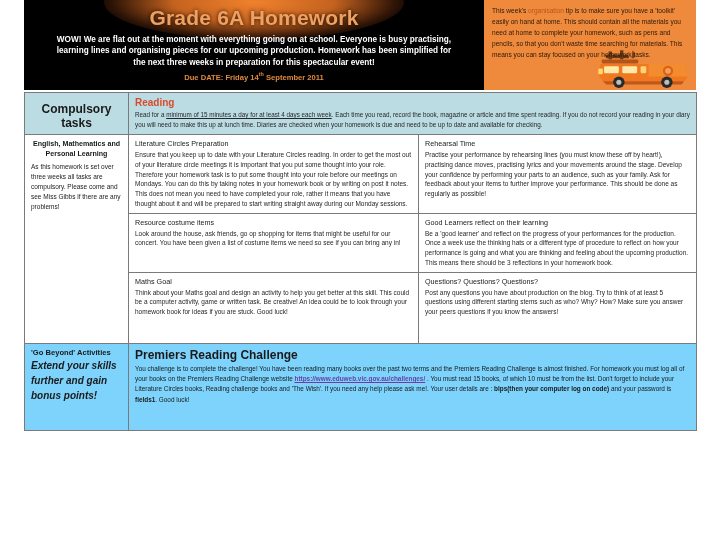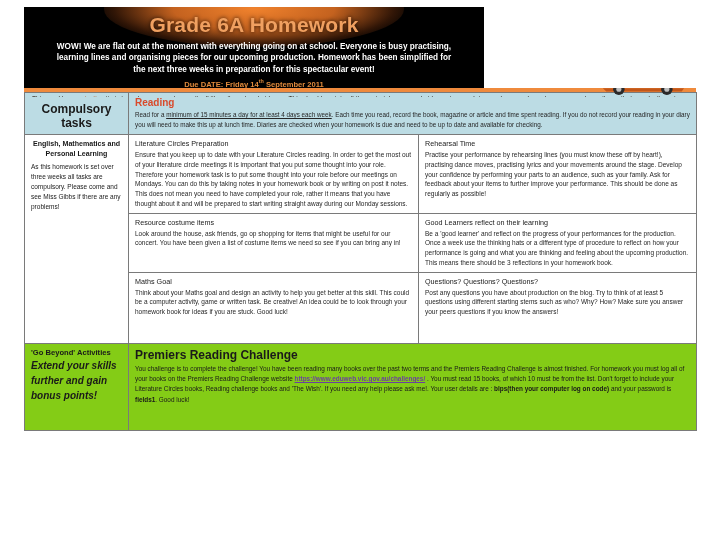--- a/index.html
+++ b/index.html
@@ -18,26 +18,25 @@
     position: relative;
     width: 720px;
     height: 540px;
     background: #ffffff;
   }
 
   
   .header {
     position: absolute;
     left: 24px;
-    top: 7px;
+    top: 0px;
     width: 672px;
     height: 90px;
     display: flex;
     align-items: stretch;
-    flex-direction: column;
   }
   .header-black {
     position: relative;
     width: 460px;
     background: #000000;
     overflow: hidden;
     padding: 0;
   }
   .header-glow {
     position: absolute;
@@ -162,21 +161,21 @@
     line-height: 1.45;
     margin-bottom: 2px;
     text-align: center;
   }
   .tasks-label-body {
     font-size: 6.5px;
     line-height: 1.55;
   }
 
   
-  .row-beyond td { background: #84cc16; }
+  .row-beyond td { background: #7dd3fc; }
   .beyond-title {
     font-size: 7.6px;
     font-weight: bold;
     margin-bottom: 1px;
   }
   .beyond-sub {
     font-size: 10px;
     font-style: italic;
     font-weight: bold;
     line-height: 1.5;

